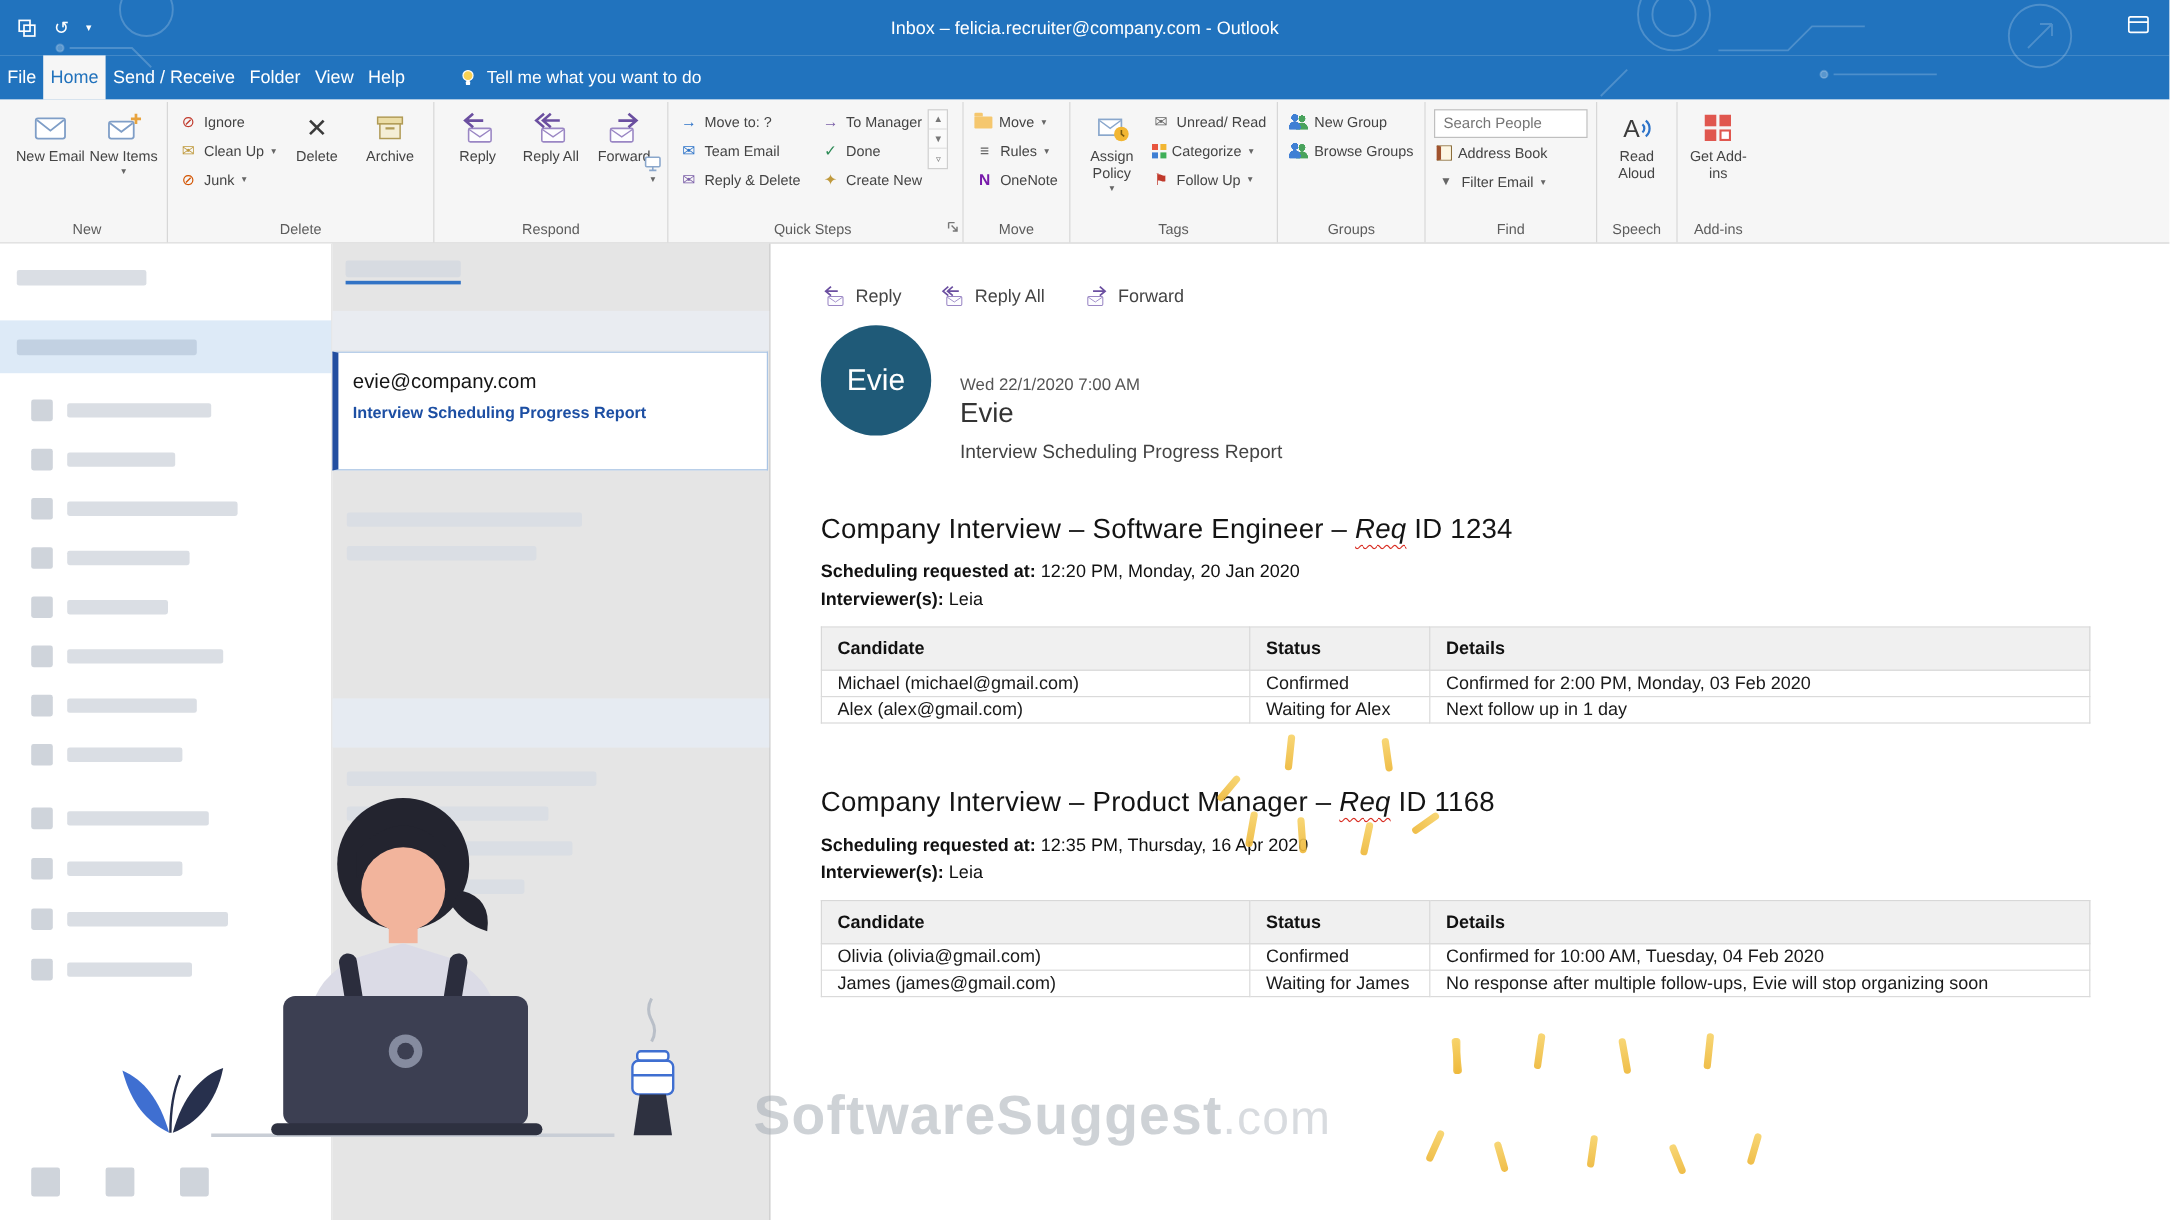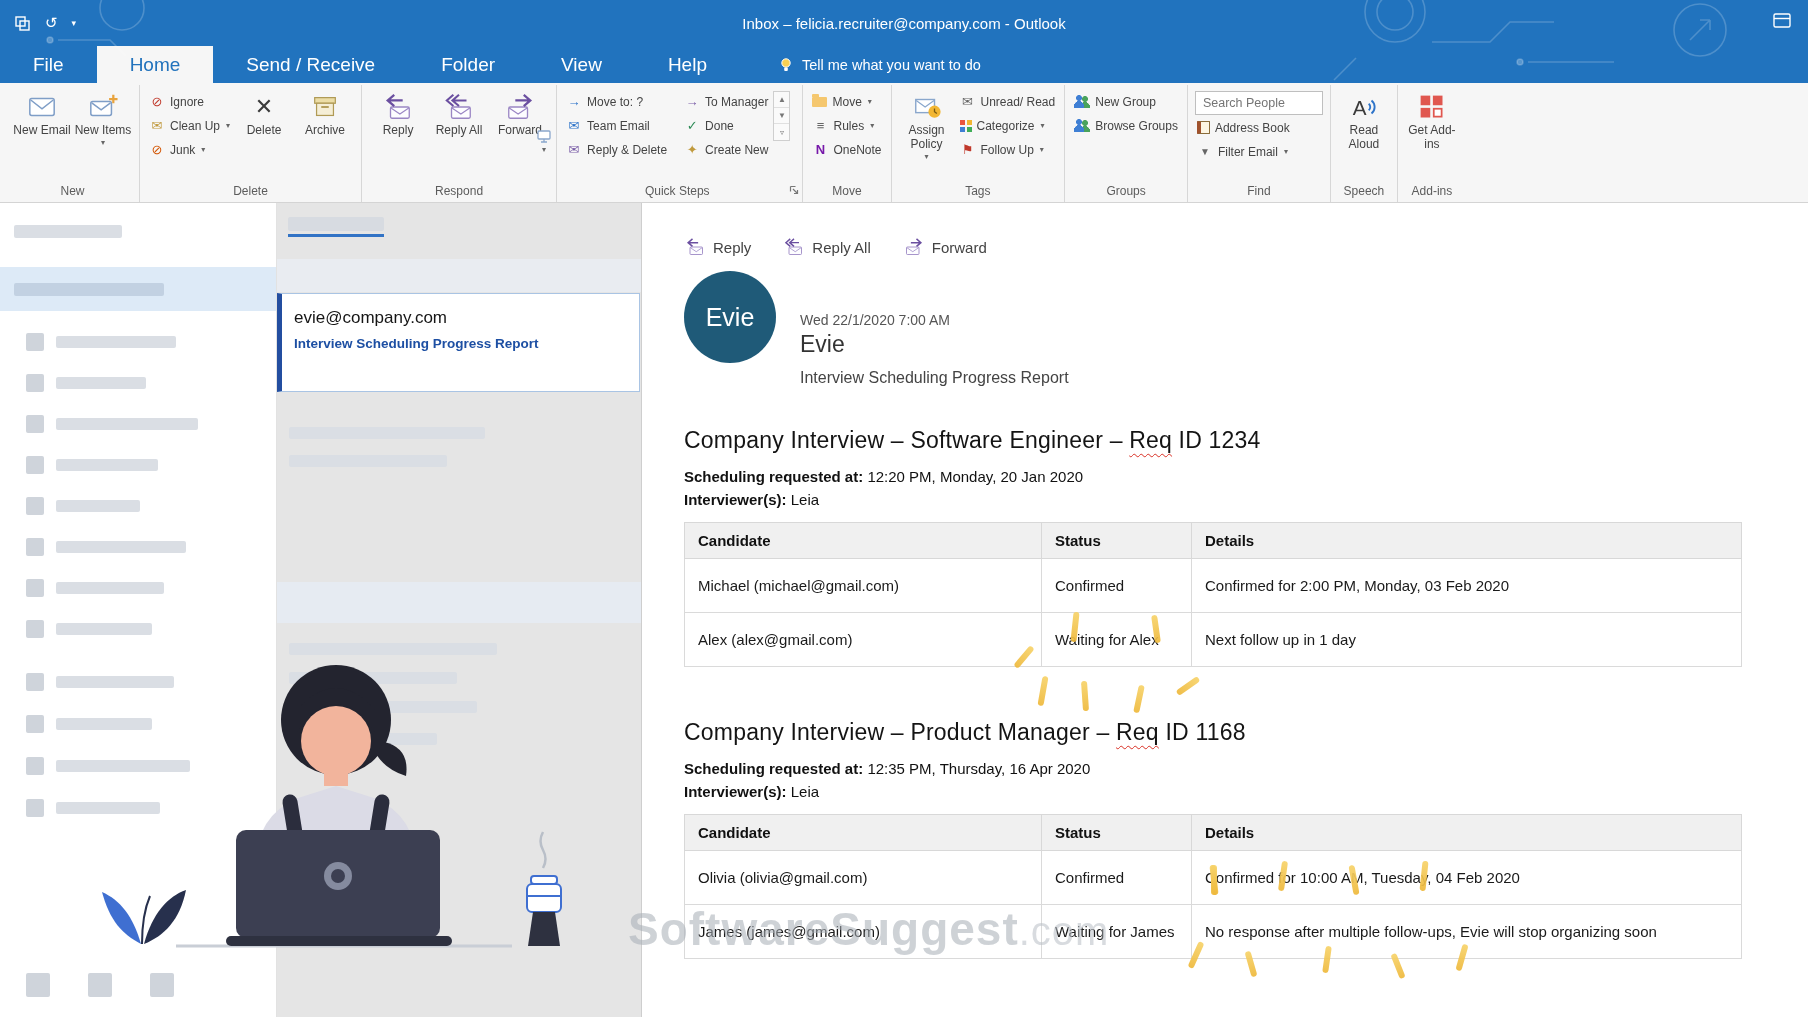--- a/index.html
+++ b/index.html
@@ -11,21 +11,21 @@
   .titlebar { position:relative; height:46px; background:#2173be; color:#fff;
               display:flex; align-items:center; }
   .tb-deco { position:absolute; top:0; left:0; pointer-events:none; }
   .qat { display:flex; align-items:center; gap:14px; padding-left:14px; z-index:2; }
   .qat .qbtn { display:flex; align-items:center; color:#fff; font-size:15px; }
   .tb-title { position:absolute; left:0; right:0; text-align:center; font-size:15px; color:#fff; }
   .tb-right { margin-left:auto; padding-right:16px; z-index:2; display:flex; }
 
   
   .tabsbar { height:37px; background:#2173be; display:flex; align-items:stretch; }
-  .tab { padding:0 33px; line-height:37px; font-size:19px; color:#fff; cursor:default; }
+  .tab { padding:0 6px; line-height:37px; font-size:15px; color:#fff; cursor:default; }
   .tab.selected { background:#f6f6f6; color:#2172bc; }
   .tellme { display:flex; align-items:center; gap:8px; color:#fff; font-size:14.5px; margin-left:38px; }
 
   
   .ribbon { height:120px; background:#f6f6f6; border-bottom:1px solid #d4d4d4;
             display:flex; align-items:stretch; padding:2px 4px 0 6px; position:relative; }
   .rgroup { display:flex; flex-direction:column; border-right:1px solid #d7d7d7;
             padding:2px 7px 0 7px; position:relative; }
   .rg-body { flex:1; display:flex; align-items:flex-start; gap:3px; }
   .rg-label { text-align:center; font-size:12px; color:#5c5c5c; padding:3px 2px 4px; white-space:nowrap; }
@@ -97,28 +97,28 @@
   .msg-date { font-size:14px; color:#555; }
   .msg-sender { font-size:23px; color:#333; margin-top:3px; }
   .msg-subject { font-size:16px; color:#444; margin-top:11px; }
   .msg-to { margin-top:13px; font-size:15px; margin-left:6px; }
   .msg-to .tolabel { color:#777; }
   .msg-to .toval { color:#333; margin-left:15px; }
 
   .msg-body { margin-top:40px; }
   .sect-heading { font-size:23px; color:#141414; letter-spacing:.2px; }
   .req-wavy { text-decoration-line:underline; text-decoration-style:wavy;
-              text-decoration-color:#d93025; text-decoration-thickness:1px; text-underline-offset:5px; }
+              text-decoration-color:#d93025; text-decoration-thickness:1px; text-underline-offset:5px;font-style:italic; }
   .meta-line { margin-top:14px; font-size:15px; color:#111; }
   .meta-line + .meta-line { margin-top:6px; }
   .meta-line b { font-weight:bold; }
   .cand-table { border-collapse:collapse; table-layout:fixed; width:1057px; margin-top:14px; font-size:15px; }
   .cand-table th { background:#f0f0f0; border:1px solid #d8d8d8; text-align:left;
                    font-weight:bold; color:#111; padding:9px 13px; }
-  .cand-table td { border:1px solid #dadada; color:#1a1a1a; padding:18px 13px; background:#fff; }
+  .cand-table td { border:1px solid #dadada; color:#1a1a1a; padding:2px 13px; background:#fff; }
   .section2 { margin-top:52px; }
 
   
   .illustration { position:absolute; left:84px; top:624px; z-index:4; pointer-events:none; }
   .watermark { position:absolute; left:628px; top:902px; z-index:5; pointer-events:none;
                font-size:46px; font-weight:bold; color:#a7aeb6; opacity:.55; letter-spacing:1px; }
   .watermark .suffix { font-weight:normal; color:#b9bfc6; font-size:40px;margin-top:40px; }
   .marks { position:absolute; inset:0; z-index:10; pointer-events:none; }
   .mark { position:absolute; width:6px; border-radius:3px; opacity:.92;
           background:linear-gradient(180deg,#f7d36a,#eeb83a); }

